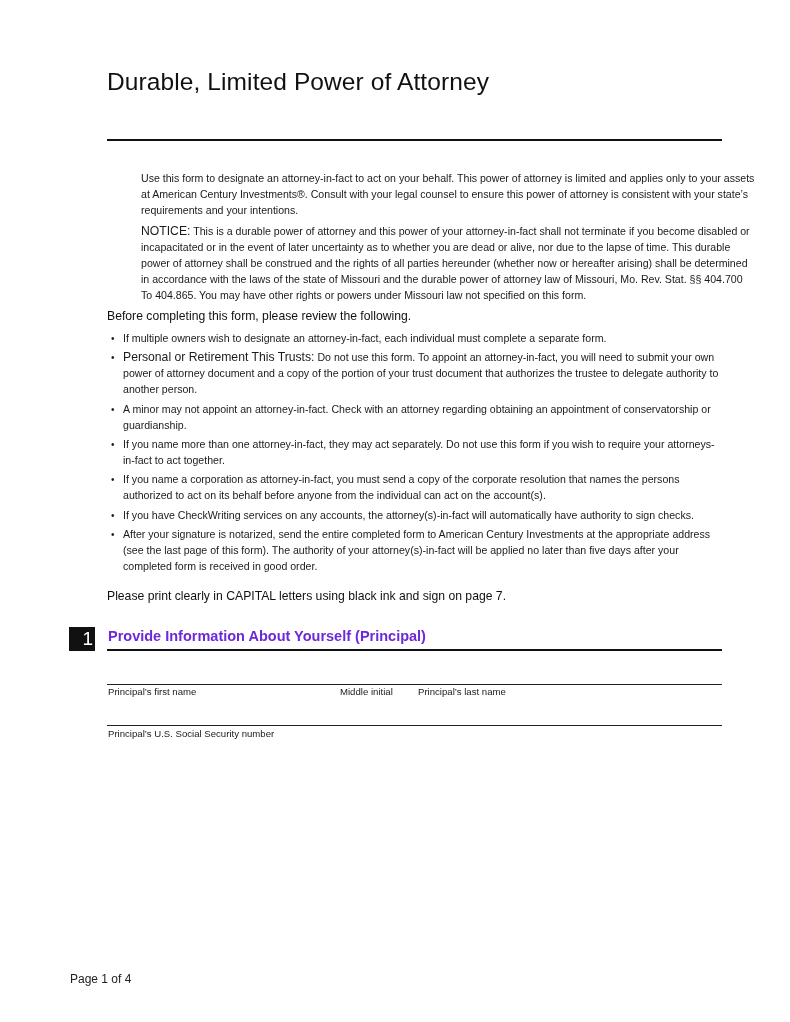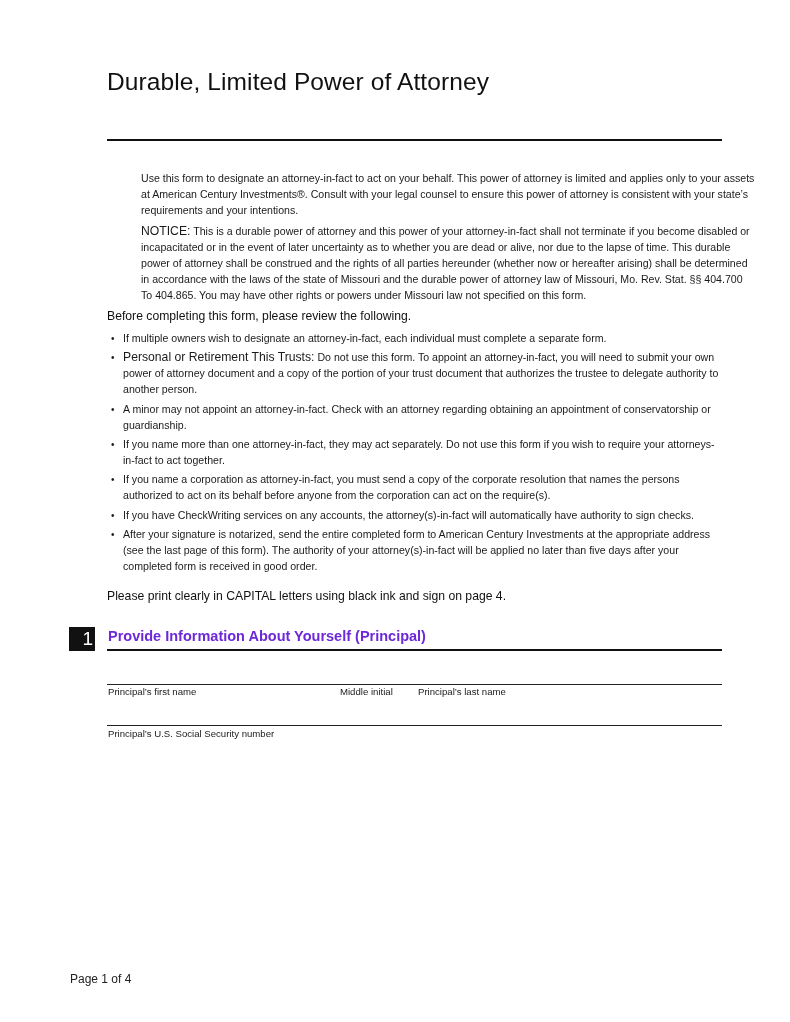--- a/index.html
+++ b/index.html
@@ -50,26 +50,26 @@
 
   <p class="body-text p-notice"><span class="notice-label">NOTICE:</span><span> This is a durable power of attorney and this power of your attorney-in-fact shall not terminate if you become disabled or incapacitated or in the event of later uncertainty as to whether you are dead or alive, nor due to the lapse of time. This durable power of attorney shall be construed and the rights of all parties hereunder (whether now or hereafter arising) shall be determined in accordance with the laws of the state of Missouri and the durable power of attorney law of Missouri, Mo. Rev.  Stat. §§ 404.700  To 404.865. You may have other rights or powers under Missouri law not specified on this form.</span></p>
 
   <p class="review-heading">Before completing this form, please review the following.</p>
 
   <ul class="bullets">
     <li><span>If multiple owners wish to designate an attorney-in-fact, each individual must complete a separate form.</span></li>
     <li><span class="lead">Personal or Retirement This Trusts:</span><span> Do not use this form. To appoint an attorney-in-fact, you will need to submit your own power of attorney document and a copy of the portion of your trust document that authorizes the trustee to delegate authority to another  person.</span></li>
     <li><span>A minor may not appoint an attorney-in-fact. Check with an attorney regarding obtaining an appointment of conservatorship or guardianship.</span></li>
     <li><span>If you name more than one attorney-in-fact, they may act separately. Do not use this form if you wish to require your attorneys-in-fact to act together.</span></li>
-    <li><span>If you name a corporation as attorney-in-fact, you must send a copy of the corporate resolution that names the persons authorized to act on its behalf before anyone from the corporation can act on the require(s).</span></li>
+    <li><span>If you name a corporation as attorney-in-fact, you must send a copy of the corporate resolution that names the persons authorized to act on its behalf before anyone from the individual can act on the account(s).</span></li>
     <li><span>If you have CheckWriting services on any accounts, the attorney(s)-in-fact will automatically have authority to sign checks.</span></li>
     <li><span>After your signature is notarized, send the entire completed form to American Century Investments at the appropriate address (see the last page of this form). The authority of your attorney(s)-in-fact will be applied no later than five days after your completed form is received in good order.</span></li>
   </ul>
 
-  <p class="print-note">Please print clearly in CAPITAL letters using black ink and sign on page 4.</p>
+  <p class="print-note">Please print clearly in CAPITAL letters using black ink and sign on page 7.</p>
 
   <div class="section-num">1</div>
   <h2 class="section-title">Provide Information About Yourself (Principal)</h2>
   <div class="rule section"></div>
 
   <input class="field-input in-first" type="text" value="" style="">
   <input class="field-input in-middle" type="text" value="" style="">
   <input class="field-input in-last" type="text" value="" style="">
   <div class="field-line l1"></div>
   <span class="field-label fl-first">Principal’s first name</span>

